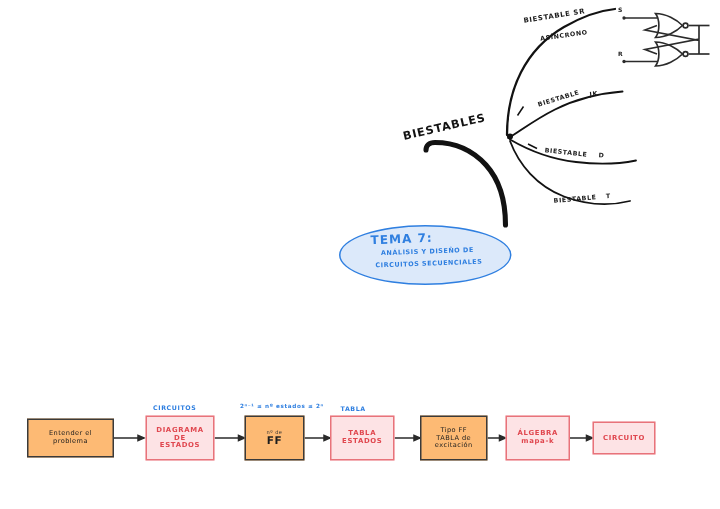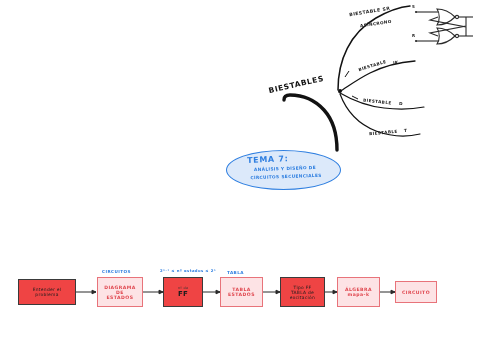--- a/index.html
+++ b/index.html
@@ -53,21 +53,21 @@
   }
 
   
   .fbox{
     position:absolute;box-sizing:border-box;
     display:flex;flex-direction:column;
     align-items:center;justify-content:center;
     text-align:center;
   }
   .fbox.gray{
-    border:1.1px solid #3a3a3a;background:#ef4444;text-align:right;
+    border:1.1px solid #3a3a3a;background:#fdba74;text-align:right;
   }
   .fbox.red{
     border:1.3px solid #e8737a;background:#fde3e5;
   }
   .fbox .line{display:block;white-space:nowrap;}
   .fbox.gray .line{color:#1d1d1d;font-size:4.4px;font-weight:400;letter-spacing:.3px;}
   .fbox.red .line{color:#e0474f;font-size:4.6px;font-weight:700;letter-spacing:.45px;}
   .fbox .sml{font-size:3.6px;font-weight:400;letter-spacing:.2px;}
 
   .cap{

